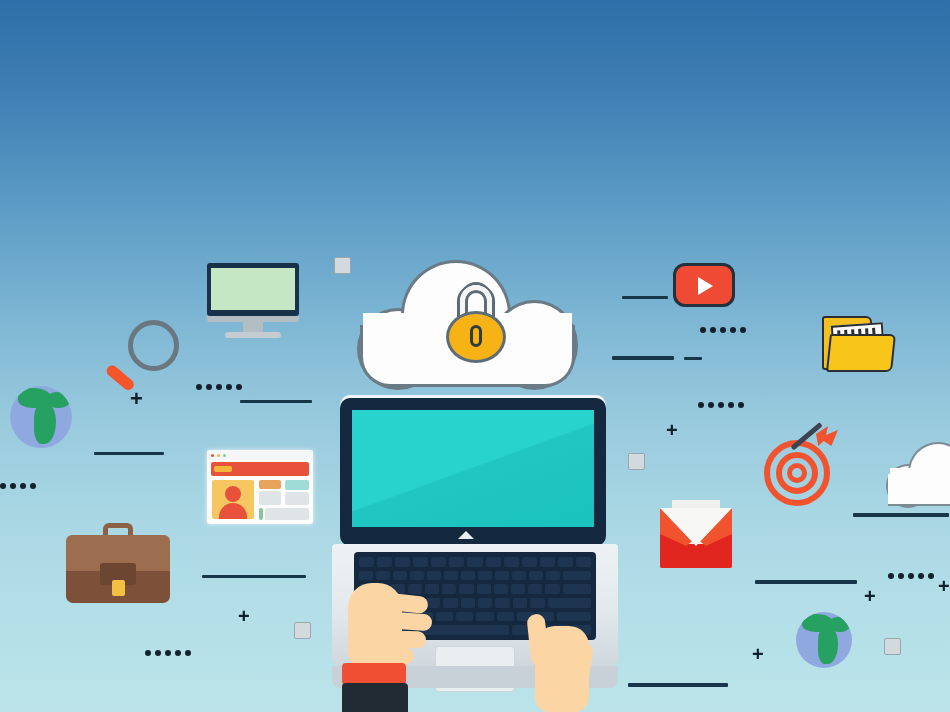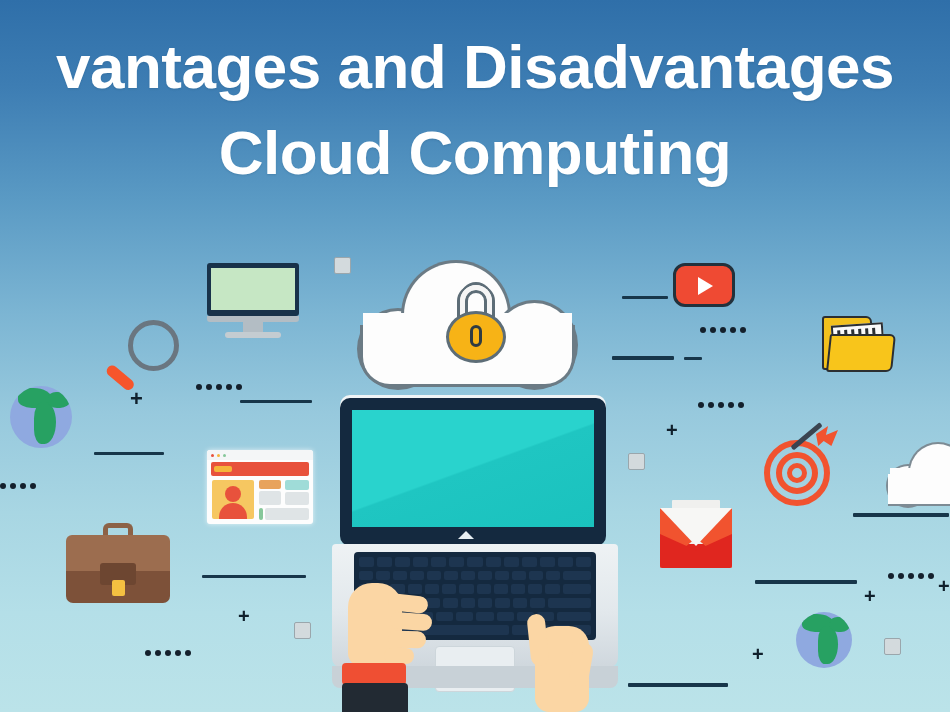--- a/index.html
+++ b/index.html
@@ -215,24 +215,20 @@
   #cloud-small{position:absolute;left:888px;top:444px;width:110px;height:60px;}
   #cloud-small .sc{position:absolute;background:#fdfdfd;border-radius:50%;box-shadow:0 0 0 2px #7d8b94;}
   #cloud-small .sc-base{position:absolute;left:0;top:30px;width:110px;height:30px;background:#fdfdfd;border-bottom:2px solid #7d8b94;}
   #cloud-small .sc-cover{position:absolute;left:2px;top:24px;width:106px;height:12px;background:#fdfdfd;z-index:3;}
 </style>
 </head>
 <body>
 
 <div id="stage">
 
-  <div id="title-block">
-    <div class="title-line" id="title-line-1">vantages and Disadvantages</div>
-    <div class="title-line" id="title-line-2">Cloud Computing</div>
-  </div>
 
   <div class="dash" style="left:94px;top:452px;width:70px;"></div>
   <div class="dash" style="left:240px;top:400px;width:72px;"></div>
   <div class="dash" style="left:202px;top:575px;width:104px;"></div>
   <div class="dash" style="left:622px;top:296px;width:46px;"></div>
   <div class="dash" style="left:612px;top:356px;width:62px;height:4px;"></div>
   <div class="dash" style="left:684px;top:357px;width:18px;"></div>
   <div class="dash" style="left:755px;top:580px;width:102px;height:4px;"></div>
   <div class="dash" style="left:853px;top:513px;width:96px;height:4px;"></div>
   <div class="dash" style="left:628px;top:683px;width:100px;height:4px;"></div>

